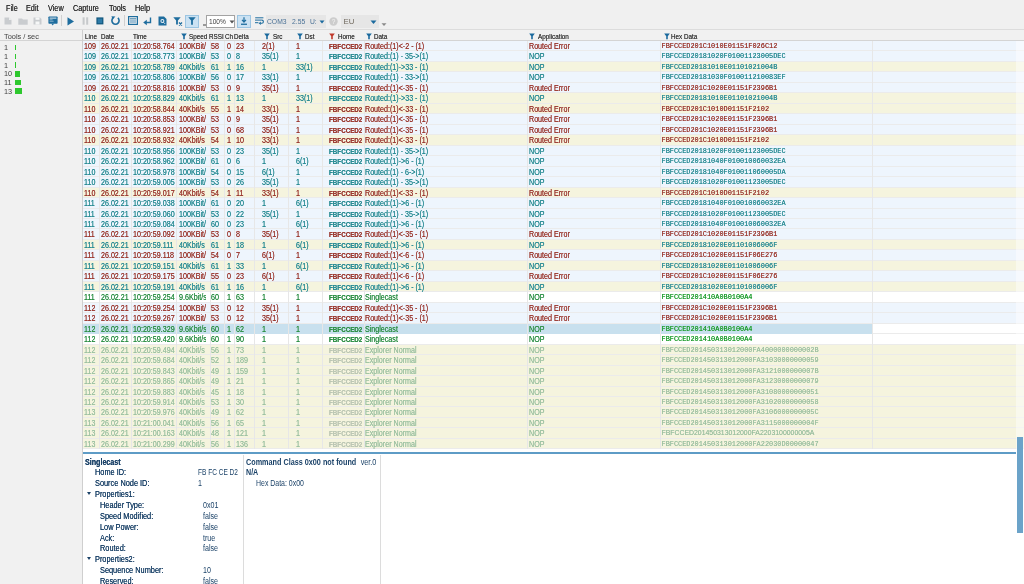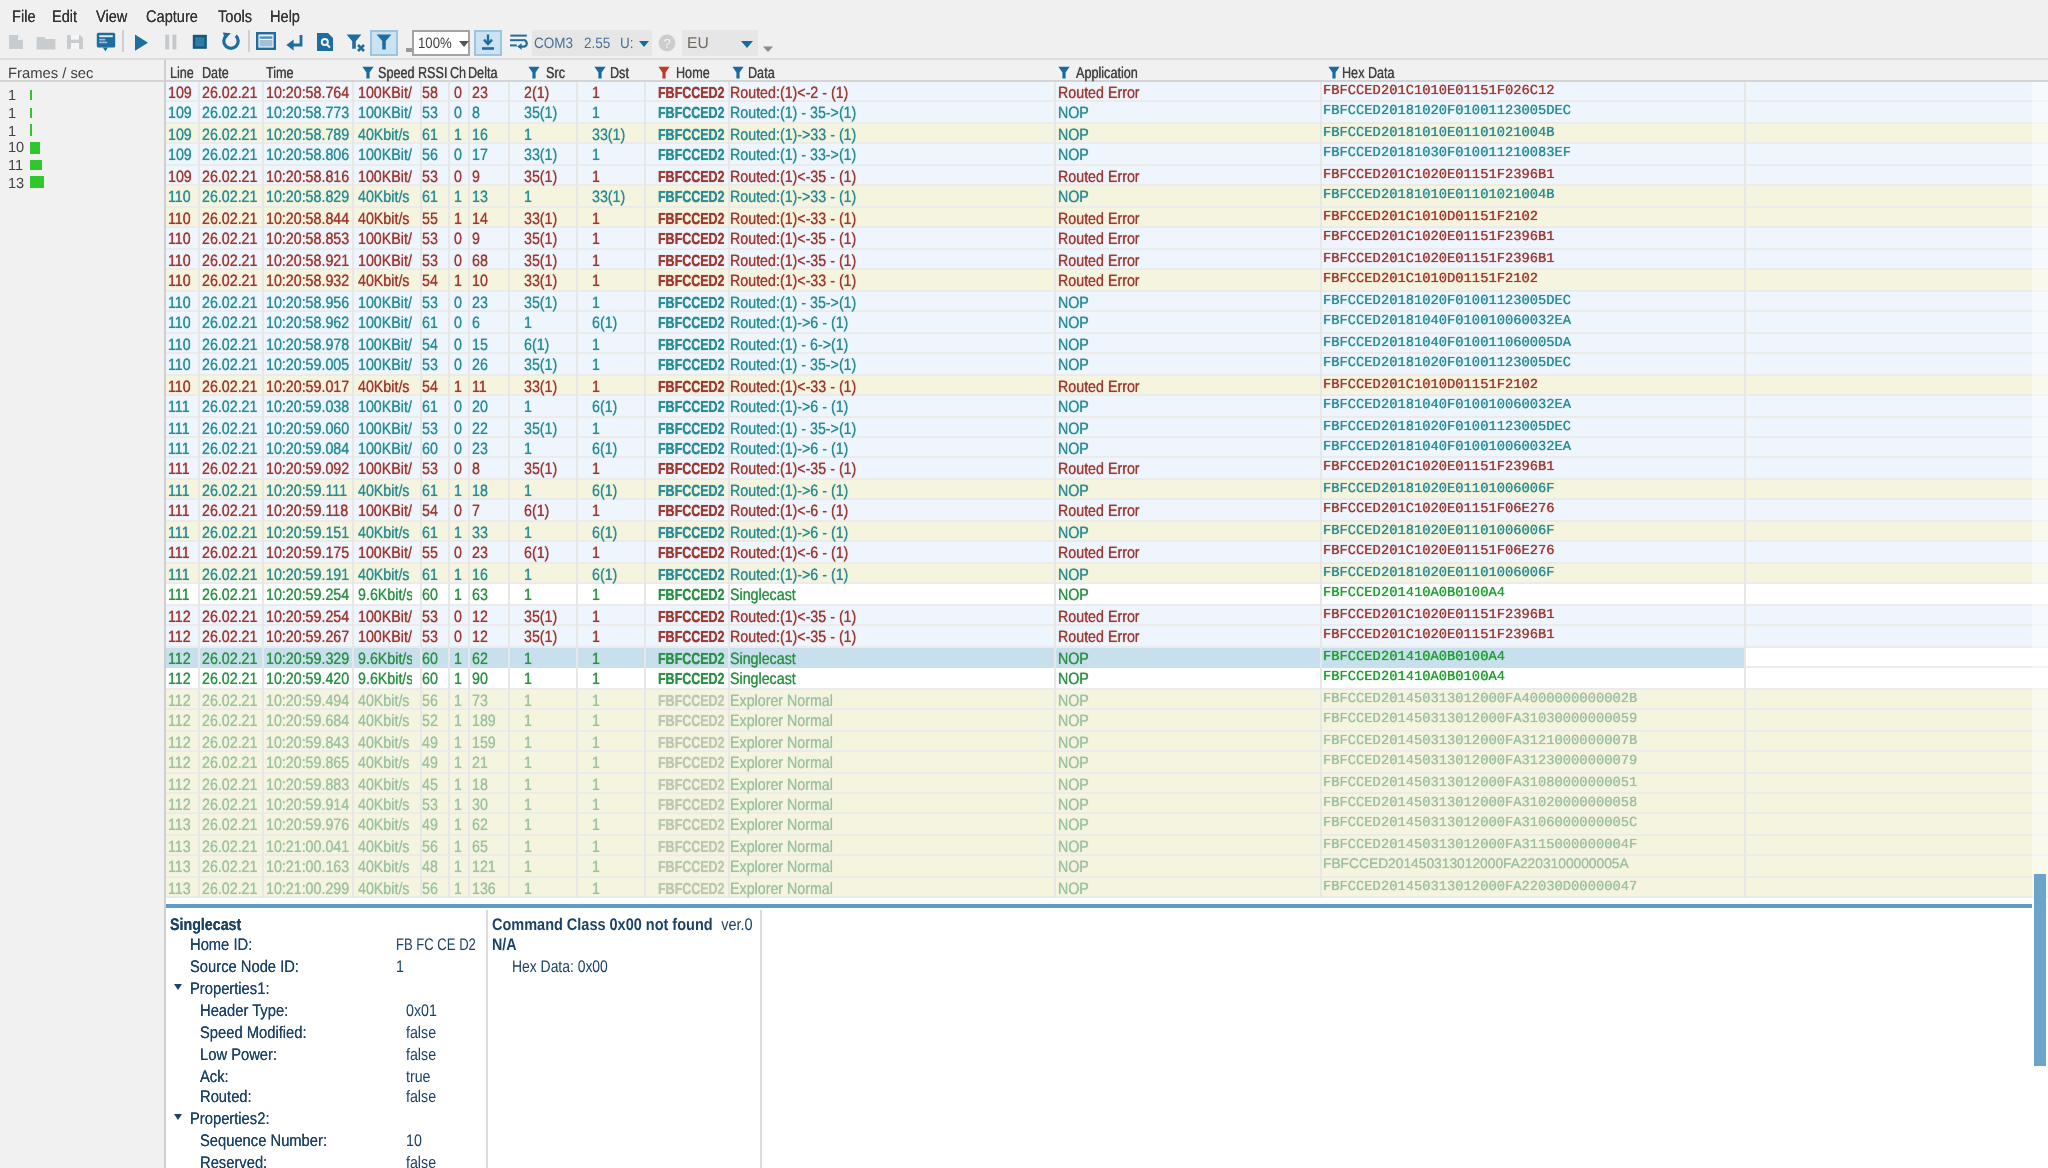--- a/index.html
+++ b/index.html
@@ -50,21 +50,21 @@
   </svg>
 <div style="position:absolute;left:374px;top:31.6px;font-size:7.9px;color:#404040;text-shadow:0 0 0.4px #404040;transform:scaleX(0.8);transform-origin:0 0;white-space:nowrap;">Data</div>
 <svg style="position:absolute;left:529.2px;top:33.2px" width="6" height="6.5" viewBox="0 0 6 6.5">
     <path d="M0.2 0.4 L5.8 0.4 L3.8 3.2 L3.8 6.2 L2.2 6.2 L2.2 3.2 Z" fill="#1b6a9e"></path>
   </svg>
 <div style="position:absolute;left:537.6px;top:31.6px;font-size:7.9px;color:#404040;text-shadow:0 0 0.4px #404040;transform:scaleX(0.8);transform-origin:0 0;white-space:nowrap;">Application</div>
 <svg style="position:absolute;left:663.6px;top:33.2px" width="6" height="6.5" viewBox="0 0 6 6.5">
     <path d="M0.2 0.4 L5.8 0.4 L3.8 3.2 L3.8 6.2 L2.2 6.2 L2.2 3.2 Z" fill="#1b6a9e"></path>
   </svg>
 <div style="position:absolute;left:671.4px;top:31.6px;font-size:7.9px;color:#404040;text-shadow:0 0 0.4px #404040;transform:scaleX(0.8);transform-origin:0 0;white-space:nowrap;">Hex Data</div>
-<div style="position:absolute;left:4px;top:32px;font-size:7.4px;color:#404040;">Frames / sec</div>
+<div style="position:absolute;left:4px;top:32px;font-size:7.4px;color:#404040;">Tools / sec</div>
 
 <div style="position:absolute;left:0;top:41px;width:82px;height:543px;background:#f1f1f1;"></div>
 <div style="position:absolute;left:82px;top:30px;width:1px;height:554px;background:#cfcfcf;"></div>
 <div style="position:absolute;left:4px;top:43.300000000000004px;font-size:7.3px;color:#444;">1</div>
 <div style="position:absolute;left:14.9px;top:44.900000000000006px;width:1.4px;height:5.6px;background:#2ec82e;"></div>
 <div style="position:absolute;left:4px;top:52.0px;font-size:7.3px;color:#444;">1</div>
 <div style="position:absolute;left:14.9px;top:53.6px;width:1.4px;height:5.6px;background:#2ec82e;"></div>
 <div style="position:absolute;left:4px;top:60.699999999999996px;font-size:7.3px;color:#444;">1</div>
 <div style="position:absolute;left:14.9px;top:62.3px;width:1.4px;height:5.6px;background:#2ec82e;"></div>
 <div style="position:absolute;left:4px;top:69.39999999999999px;font-size:7.3px;color:#444;">10</div>

